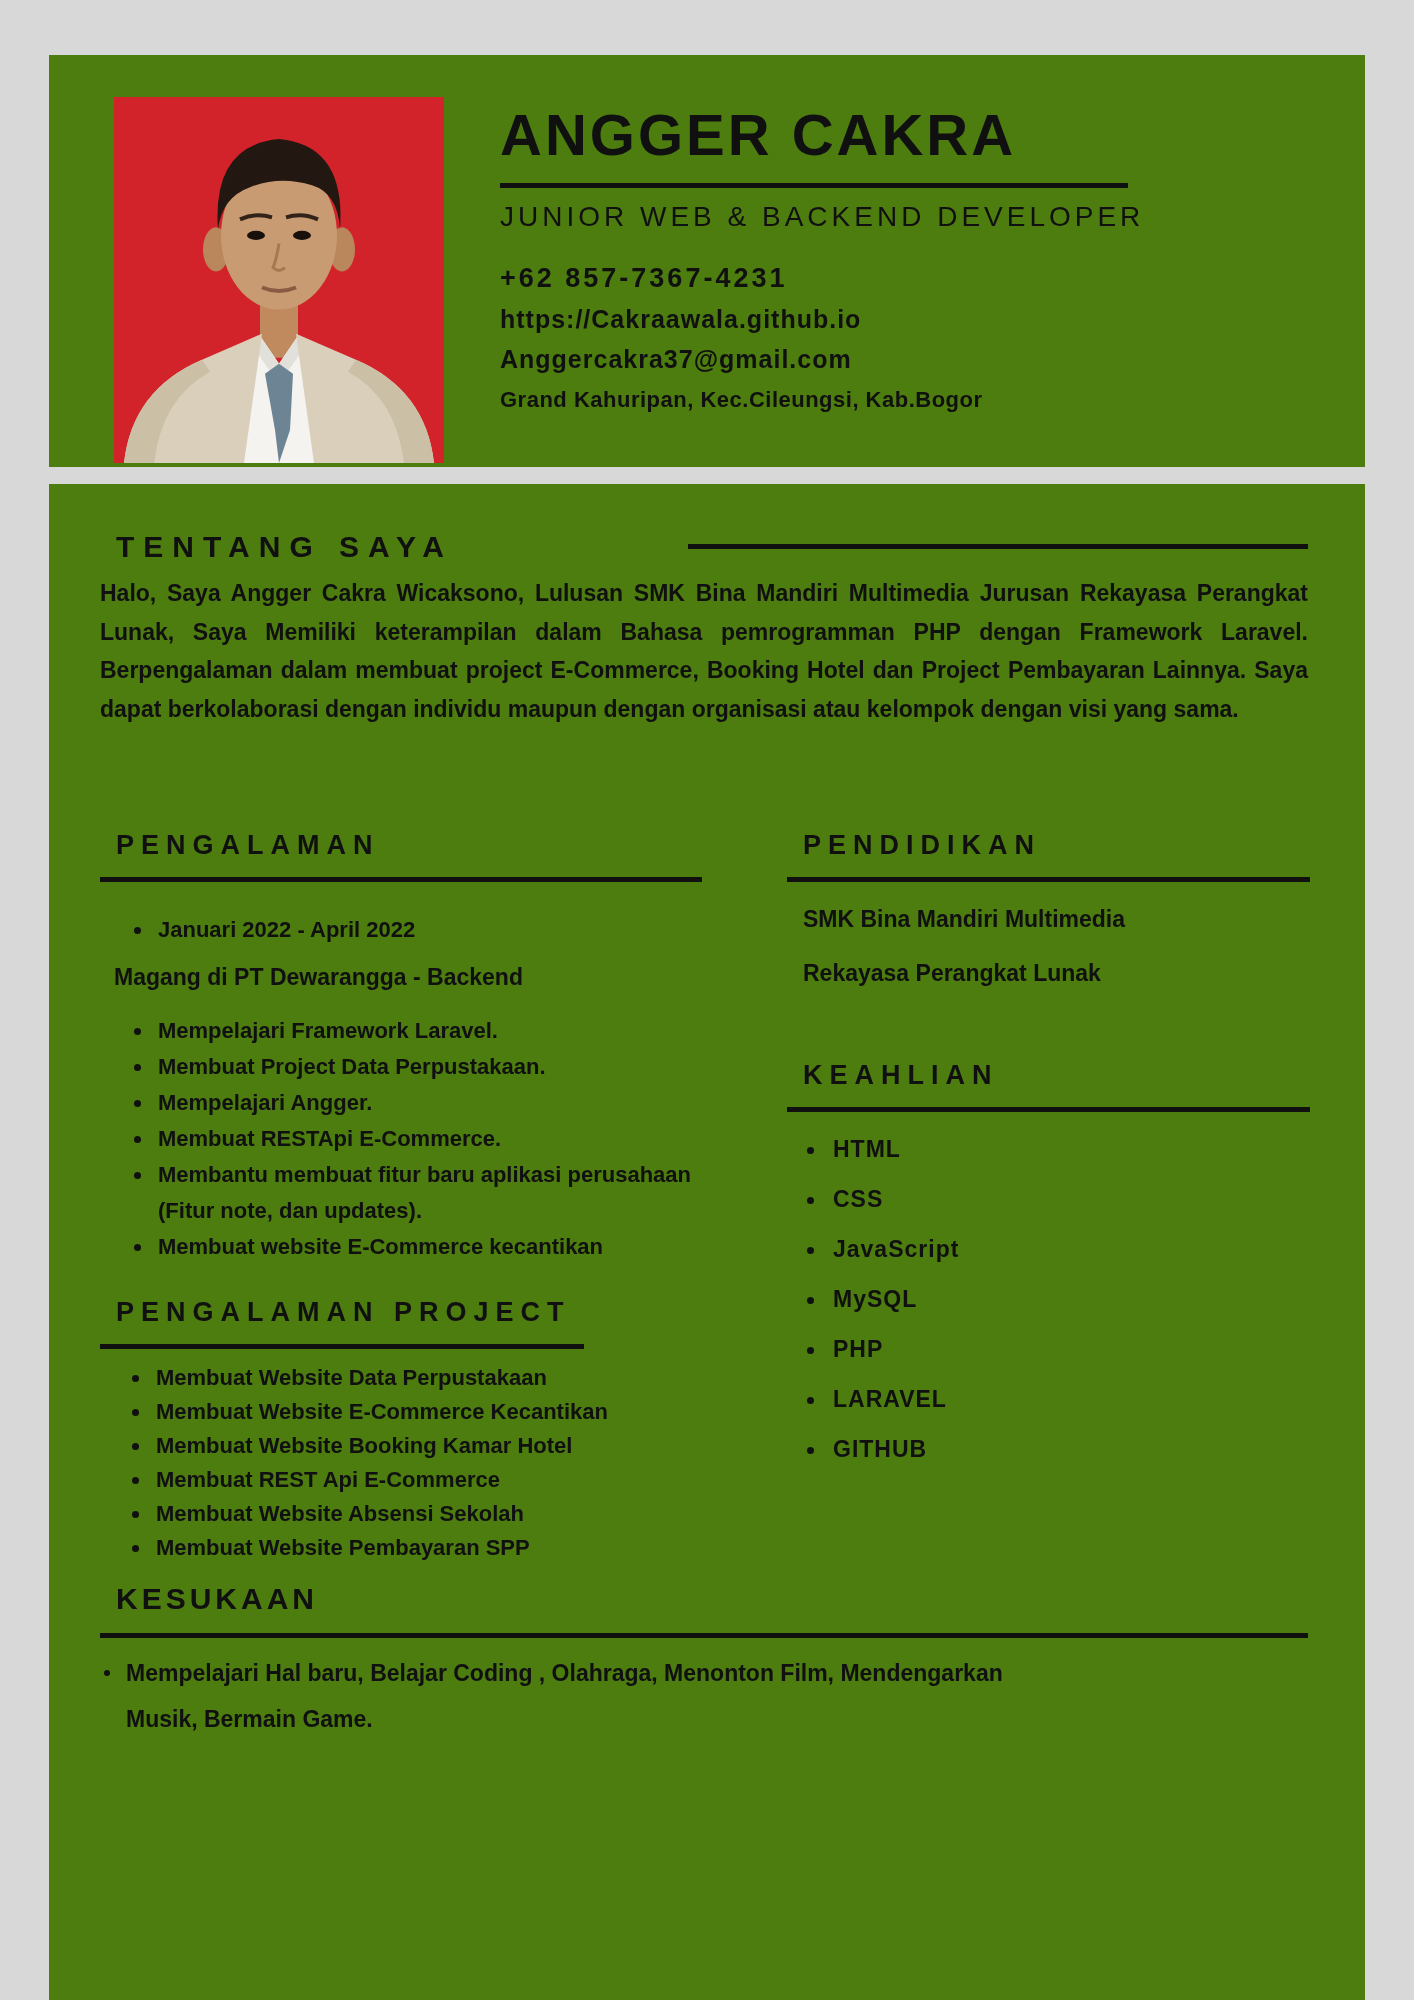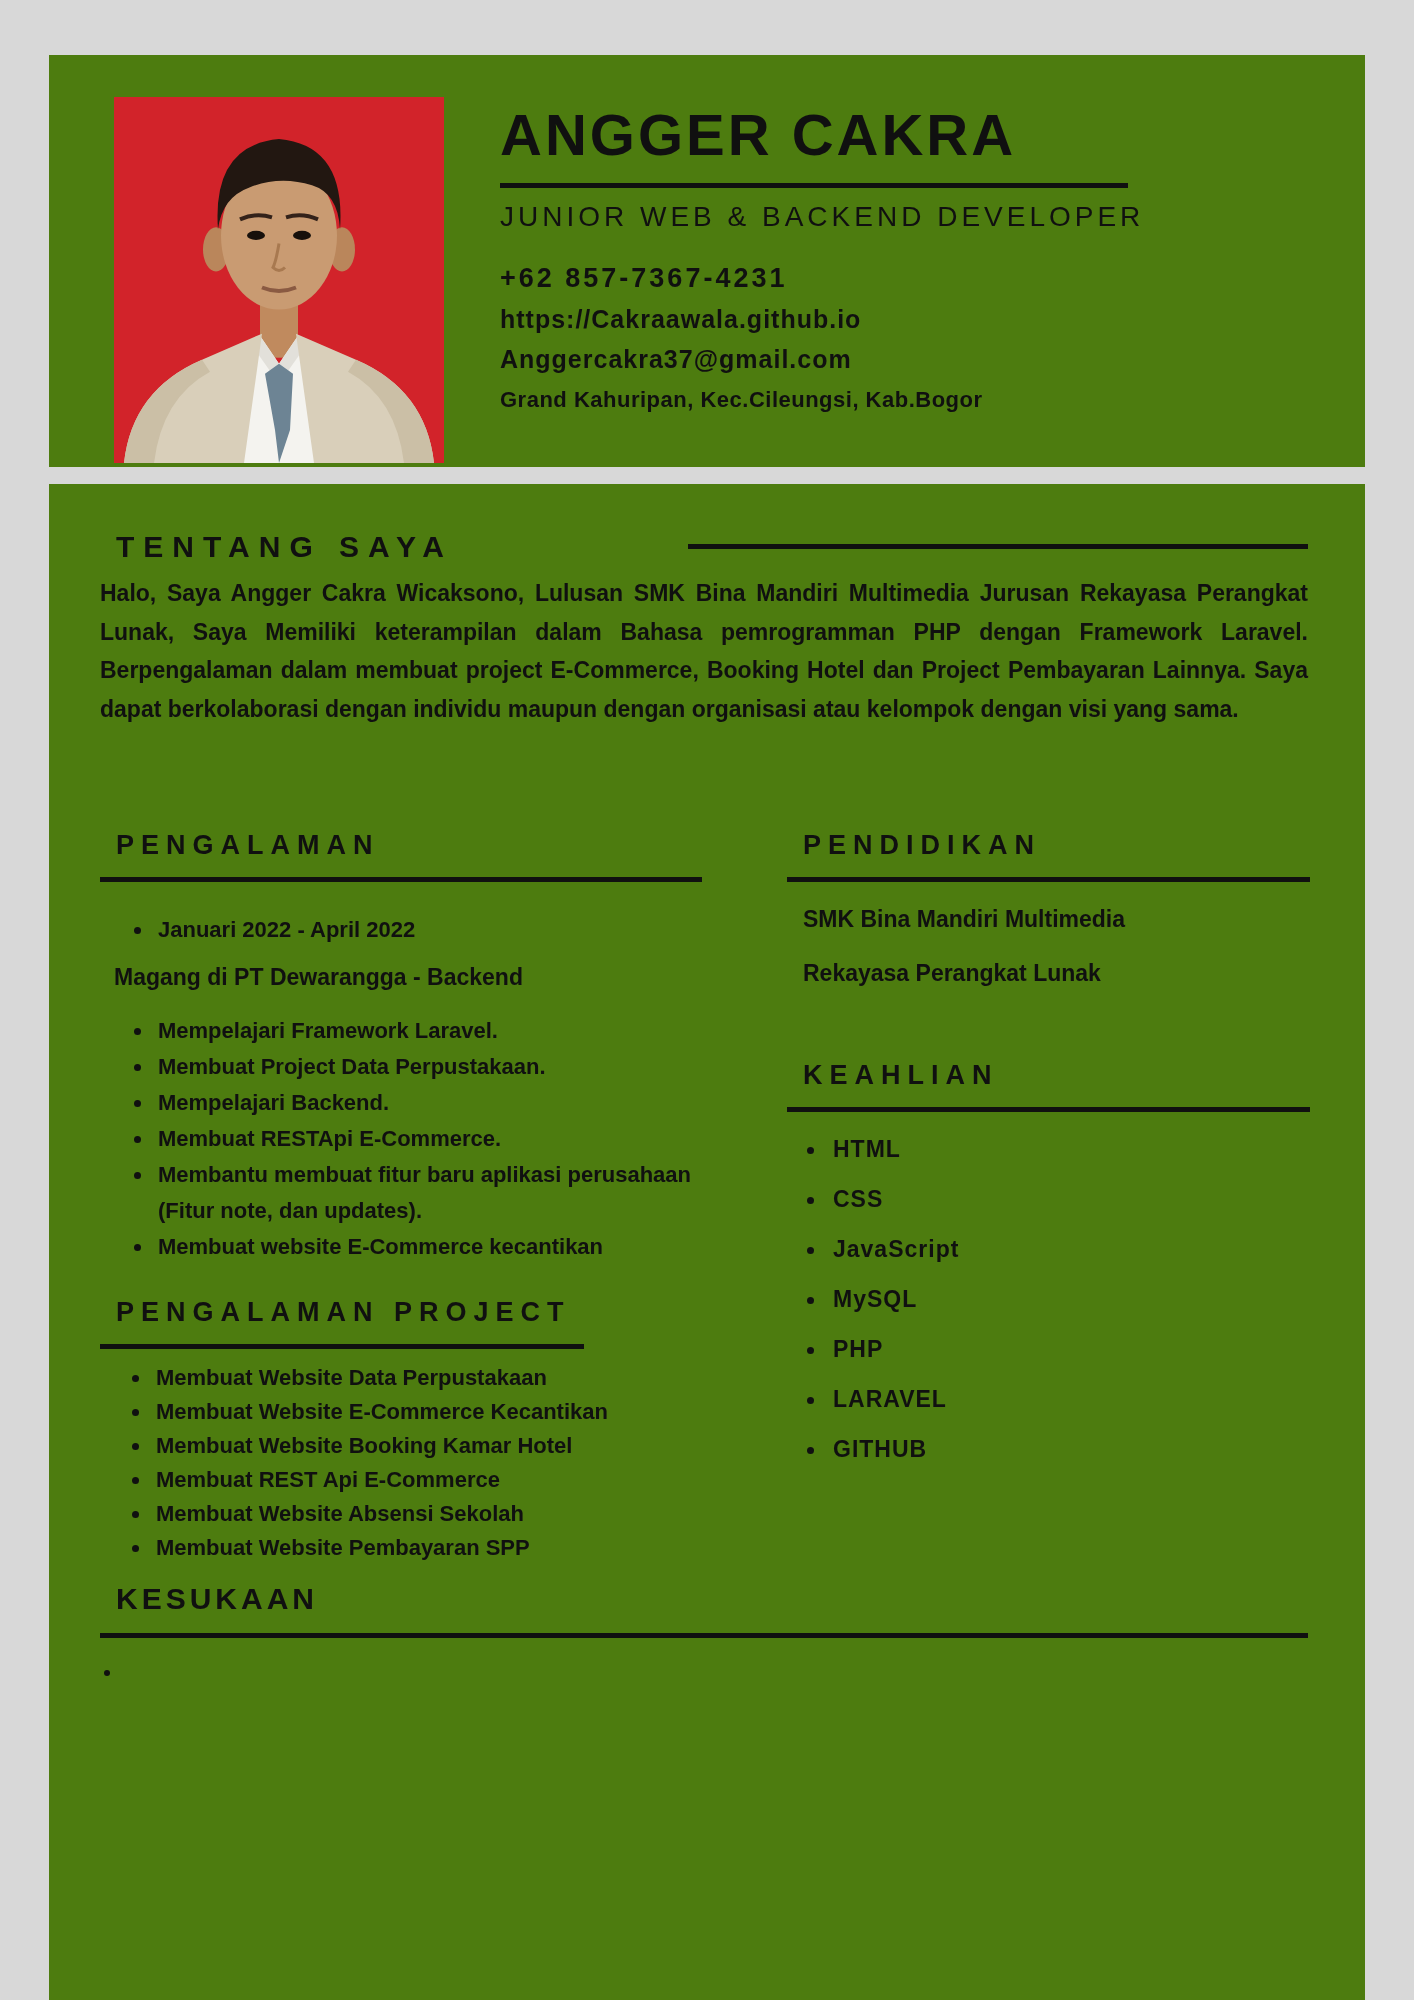--- a/index.html
+++ b/index.html
@@ -145,21 +145,21 @@
         <div class="li">
             <span class="dot"></span>
             <span>Mempelajari Framework Laravel.</span>
           </div>
         <div class="li">
             <span class="dot"></span>
             <span>Membuat Project Data Perpustakaan.</span>
           </div>
         <div class="li">
             <span class="dot"></span>
-            <span>Mempelajari Backend.</span>
+            <span>Mempelajari Angger.</span>
           </div>
         <div class="li">
             <span class="dot"></span>
             <span>Membuat RESTApi E-Commerce.</span>
           </div>
         <div class="li">
             <span class="dot"></span>
             <span>Membantu membuat fitur baru aplikasi perusahaan (Fitur note, dan updates).</span>
           </div>
         <div class="li">
@@ -239,17 +239,18 @@
             <span>GITHUB</span>
           </div>
       </div>
     </div>
 
     <div class="hobbies">
       <h3 class="sec-h hobbies-h">KESUKAAN</h3>
       <div class="rule"></div>
       <div class="hobby-li">
         <span class="dot"></span>
+        <span class="txt">Mempelajari Hal baru, Belajar Coding , Olahraga, Menonton Film, Mendengarkan Musik, Bermain Game.</span>
       </div>
     </div>
 
   </section>
 </div>
 
 </body></html>

